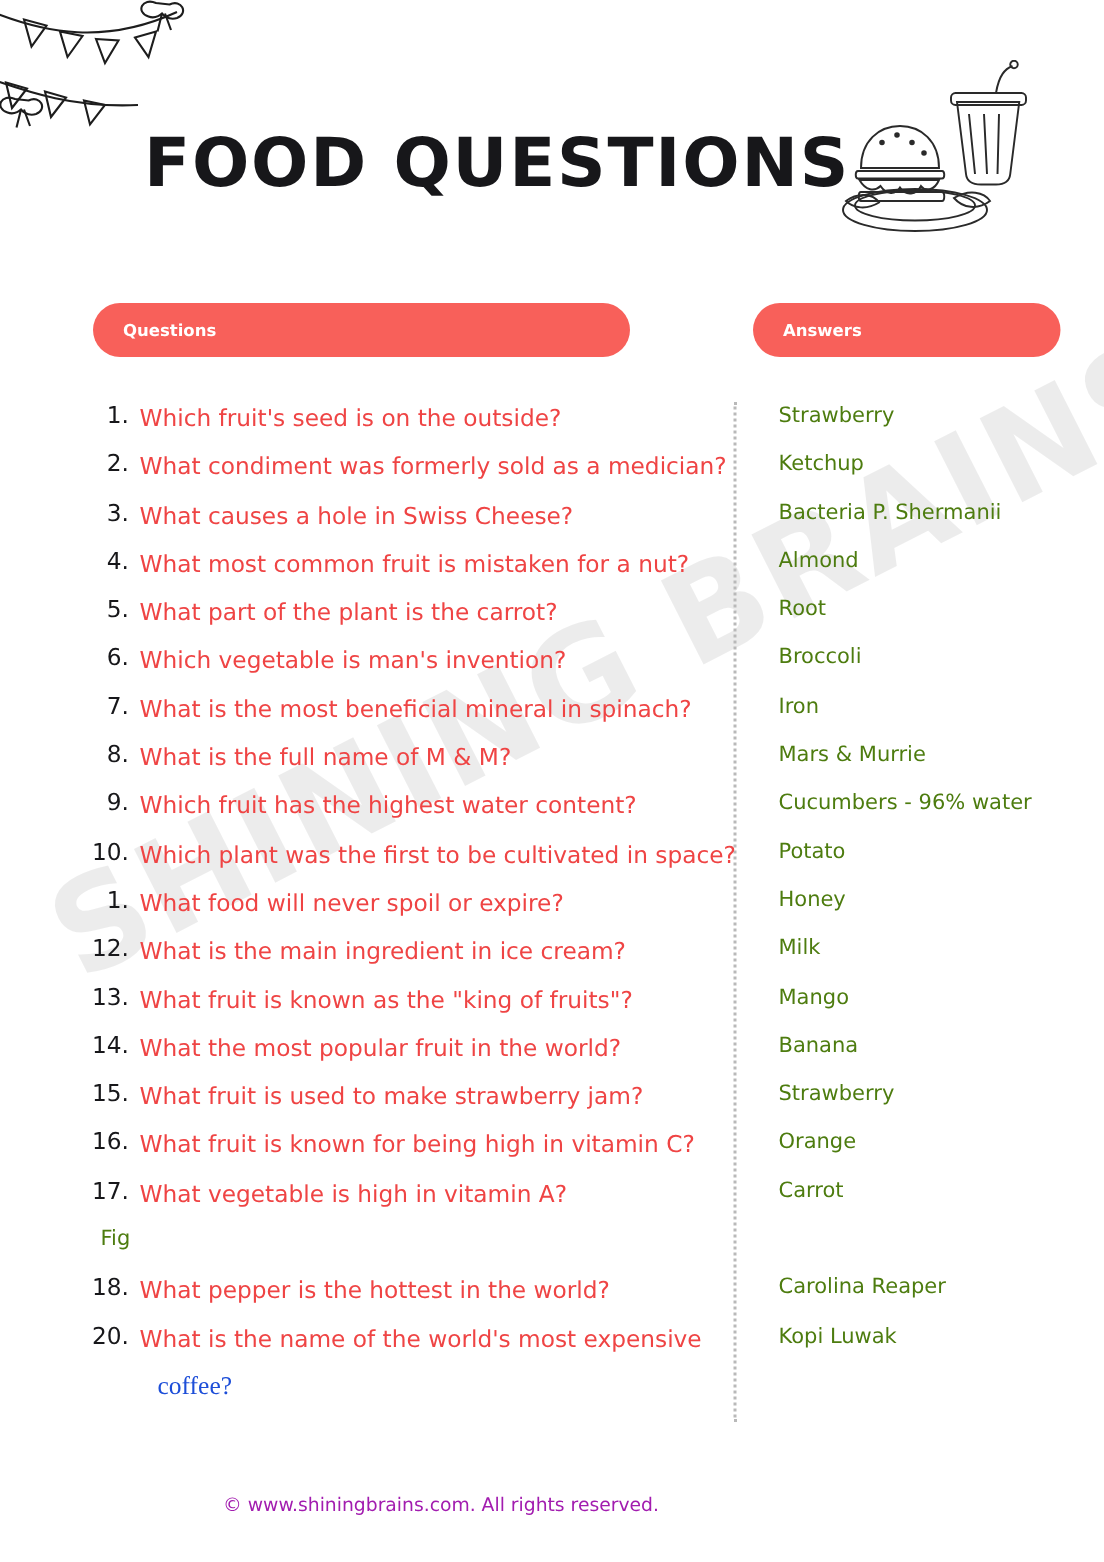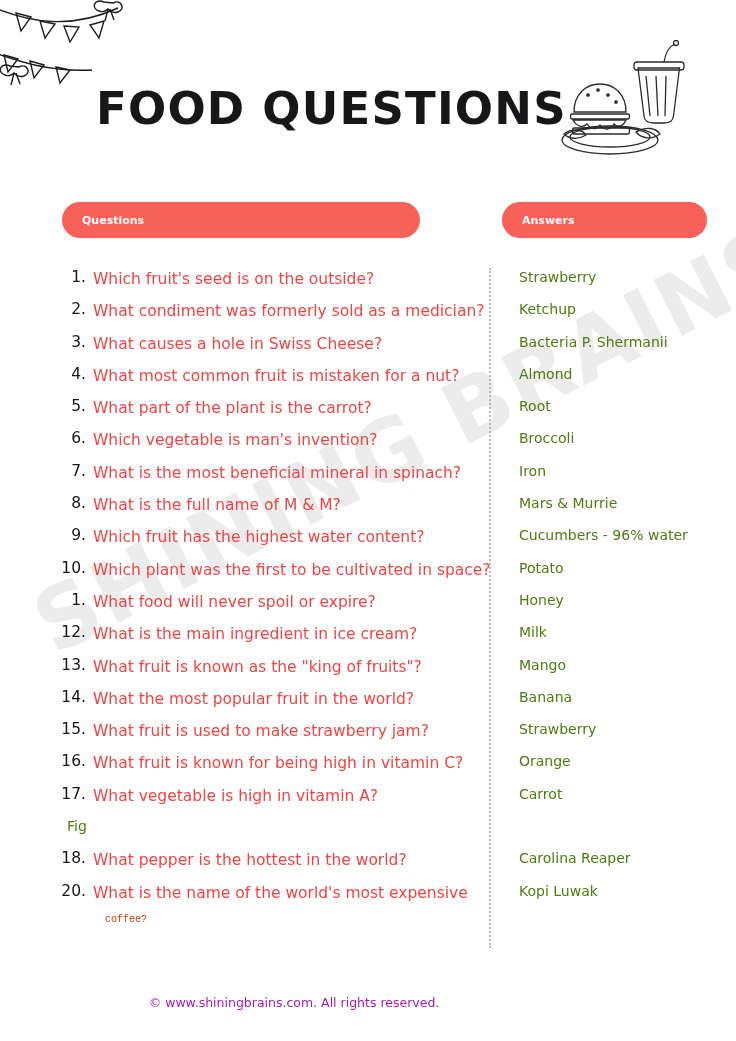--- a/index.html
+++ b/index.html
@@ -127,23 +127,23 @@
   .a-cell {
     width: 218px;
     padding-left: 27px;
     font-size: 14px;
     color: #4d7c0f;
     line-height: 1.42;
     font-family: "DejaVu Sans", sans-serif;
   }
   .q-cont {
     padding-left: 65px;
-    font-size: 10px;
-    color: #c2410c;
-    font-family: Liberation Mono, monospace;
+    font-size: 17px;
+    color: #1d4ed8;
+    font-family: Liberation Serif, serif;
     height: 34px;
     display: flex;
     align-items: flex-start;
   }
   
   .footer {
     position: absolute;
     left: 0;
     top: 995px;
     width: 588px;

